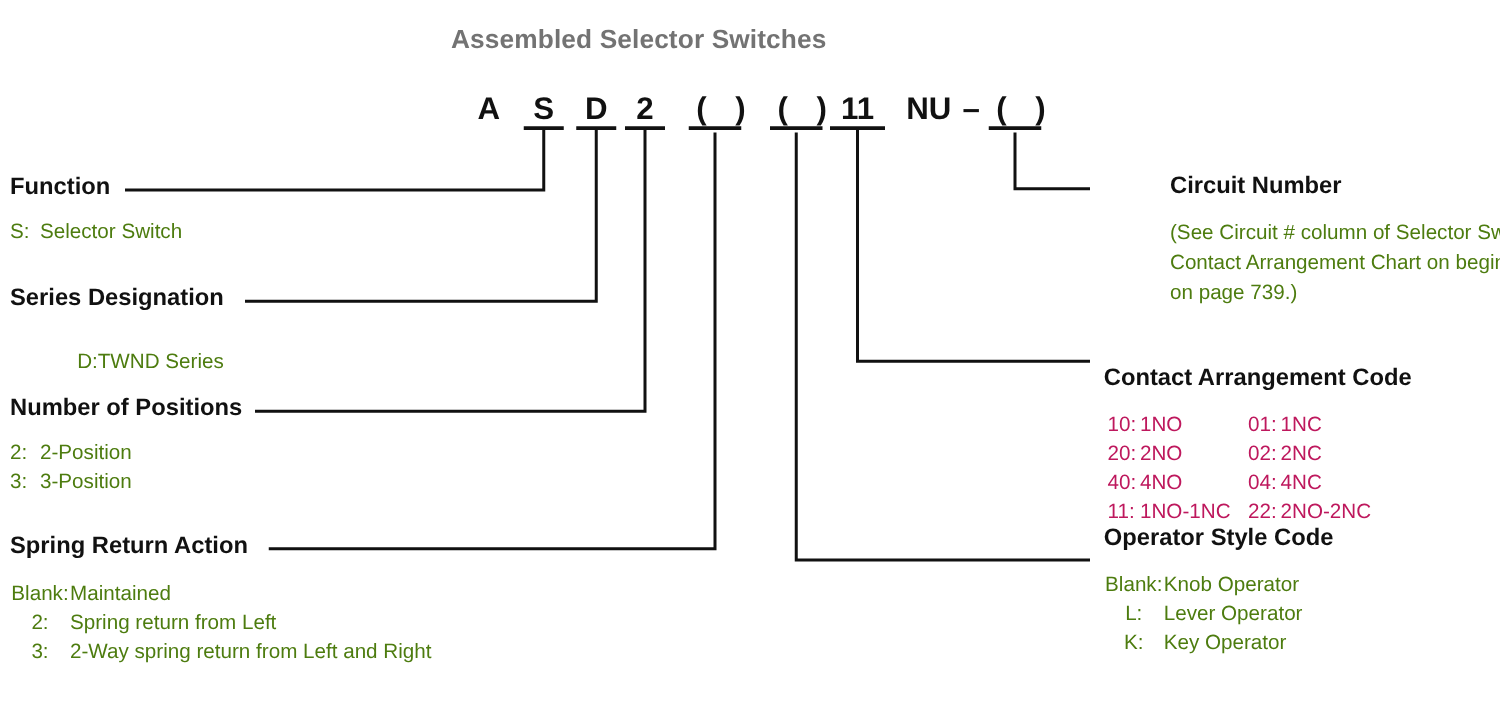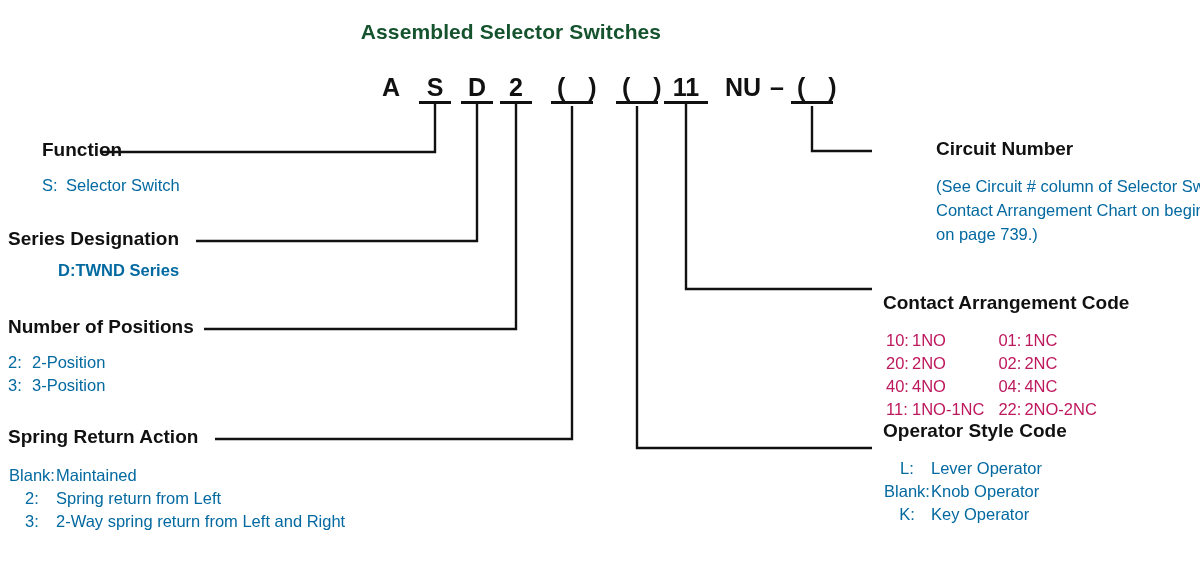--- a/index.html
+++ b/index.html
@@ -30,21 +30,21 @@
   
   .diagram-title {
     position: absolute;
     left: 0;
     top: 20px;
     width: 1022px;
     text-align: center;
     font-size: 21px;
     font-weight: bold;
     letter-spacing: 0.1px;
-    color: #14532d;
+    color: #737373;
   }
 
   
   .code-row {
     position: absolute;
     top: 72px;
     left: 0;
     width: 1200px;
     height: 40px;
   }
@@ -83,21 +83,21 @@
   .block-heading {
     font-size: 19px;
     font-weight: bold;
     color: #111111;
     white-space: nowrap;
     line-height: 22px;
   }
   .block-body {
     font-size: 16.5px;
     font-weight: normal;
-    color: #0369a1;
+    color: #4d7c0f;
     line-height: 23px;
     white-space: nowrap;
   }
   .block-body.wrap {
     white-space: normal;
     width: 305px;
     line-height: 24px;
   }
   .opt-row {
     display: block;
@@ -163,32 +163,32 @@
     <div class="code-seg underlined" style="left:461px; width:32px;">D</div>
     <div class="code-seg underlined" style="left:500px; width:32px;">2</div>
     <div class="code-seg paren underlined" style="left:549px; width:46px;">( )</div>
     <div class="code-seg paren underlined" style="left:614px; width:46px;">( )</div>
     <div class="code-seg underlined" style="left:664px; width:44px;">11</div>
     <div class="code-seg" style="left:721px; width:44px;">NU</div>
     <div class="code-seg" style="left:765px; width:24px;">–</div>
     <div class="code-seg paren underlined" style="left:789px; width:46px;">( )</div>
   </div>
 
-  <div class="block" style="left:8px; top:139px;margin-left:34px;">
+  <div class="block" style="left:8px; top:139px;">
     <div class="block-heading">Function</div>
     <div class="block-body" style="margin-top:13px;">
       <span class="opt-row">
         <span class="opt-key">S:</span><span>Selector Switch</span>
       </span>
     </div>
   </div>
 
   <div class="block" style="left:8px; top:228px;text-align:right;">
     <div class="block-heading">Series Designation</div>
-    <div class="block-body" style="margin-top:9px;font-weight:bold;">
+    <div class="block-body" style="margin-top:28px;">
       <span class="opt-row">
         <span class="opt-key">D:</span><span>TWND Series</span>
       </span>
     </div>
   </div>
 
   <div class="block" style="left:8px; top:316px;">
     <div class="block-heading">Number of Positions</div>
     <div class="block-body" style="margin-top:13px;">
       <span class="opt-row">
@@ -257,24 +257,24 @@
           </td>
         </tr>
       </tbody>
     </table>
   </div>
 
   <div class="block" style="left:883px; top:420px;">
     <div class="block-heading">Operator Style Code</div>
     <div class="block-body" style="margin-top:15px;">
       <span class="opt-row">
+        <span class="opt-key wide">Blank:</span><span>Knob Operator</span>
+      </span>
+      <span class="opt-row">
         <span class="opt-key wide">L:</span><span>Lever Operator</span>
       </span>
       <span class="opt-row">
-        <span class="opt-key wide">Blank:</span><span>Knob Operator</span>
-      </span>
-      <span class="opt-row">
         <span class="opt-key wide">K:</span><span>Key Operator</span>
       </span>
     </div>
   </div>
 
 </div>
 
 </body></html>

